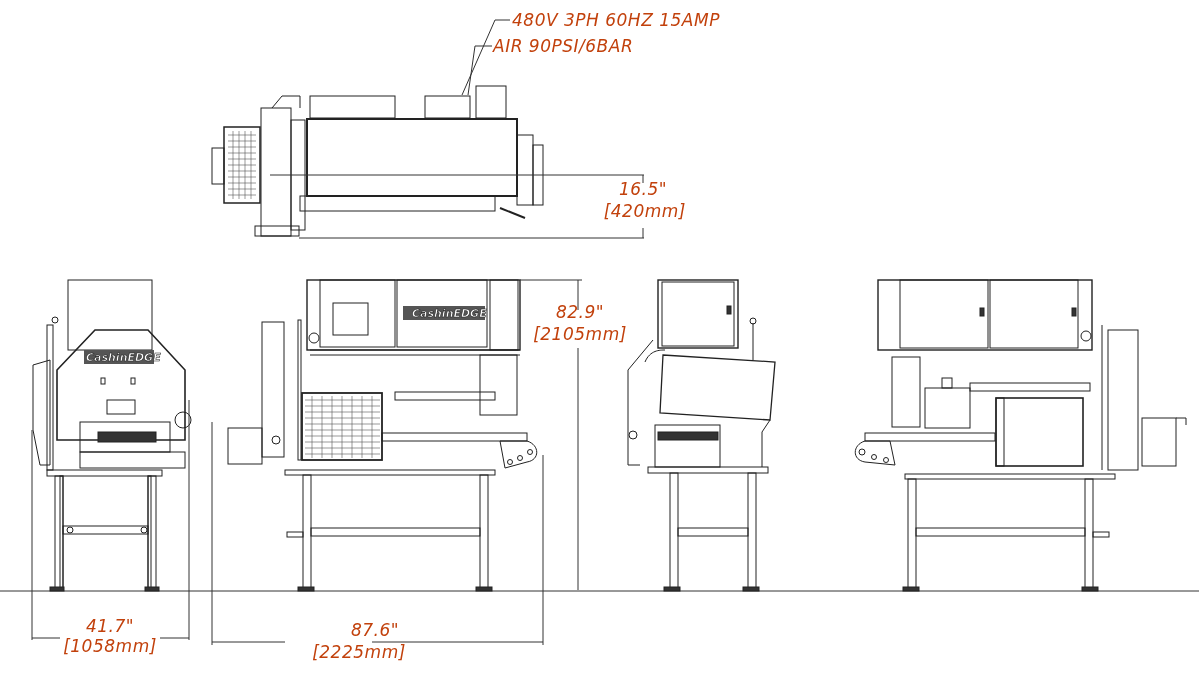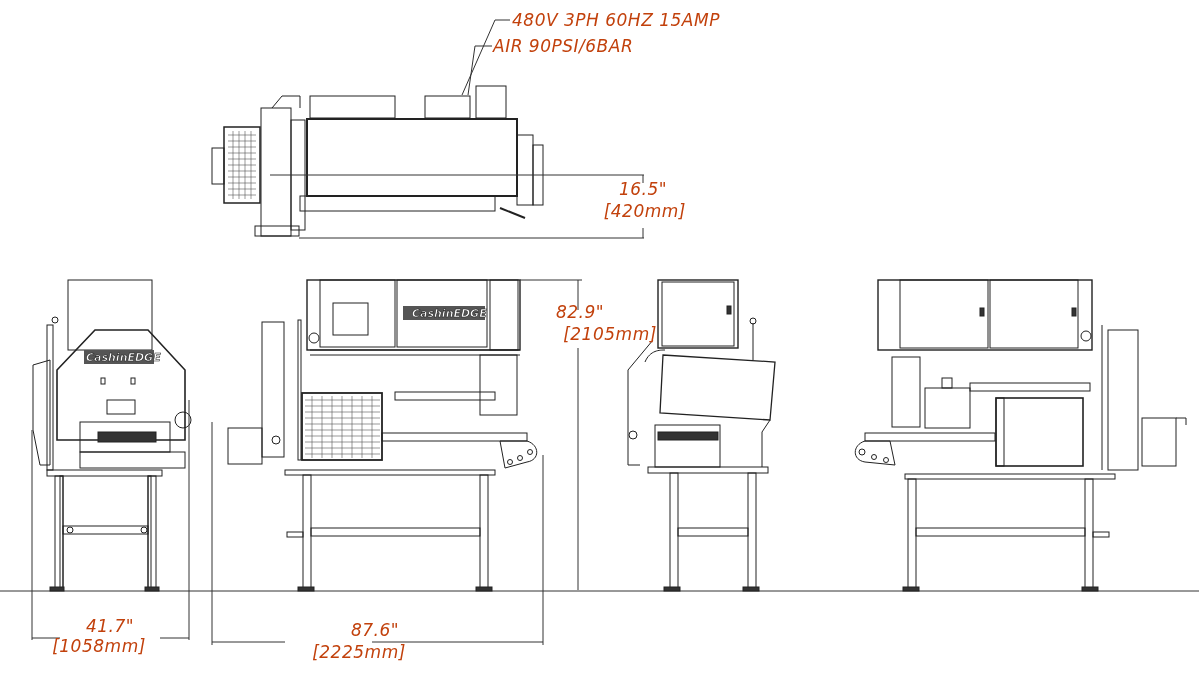--- a/index.html
+++ b/index.html
@@ -225,19 +225,19 @@
   </g>
 </svg>
 
 <div class="txt" style="left:512px; top:12px;">480V 3PH 60HZ 15AMP</div>
 <div class="txt" style="left:493px; top:38px;">AIR 90PSI/6BAR</div>
 
 <div class="txt center" style="left:600px; top:181px; width:86px;">16.5"</div>
 <div class="txt center" style="left:600px; top:203px; width:86px;text-align:right;">[420mm]</div>
 
 <div class="txt center" style="left:535px; top:304px; width:90px;">82.9"</div>
-<div class="txt center" style="left:560px; top:326px; width:100px;">[2105mm]</div>
+<div class="txt center" style="left:530px; top:326px; width:100px;">[2105mm]</div>
 
 <div class="txt center" style="left:60px; top:618px; width:100px;">41.7"</div>
-<div class="txt center" style="left:44px; top:638px; width:110px;">[1058mm]</div>
+<div class="txt center" style="left:55px; top:638px; width:110px;">[1058mm]</div>
 
 <div class="txt center" style="left:325px; top:622px; width:100px;">87.6"</div>
 <div class="txt center" style="left:304px; top:644px; width:110px;">[2225mm]</div>
 
 </body></html>

